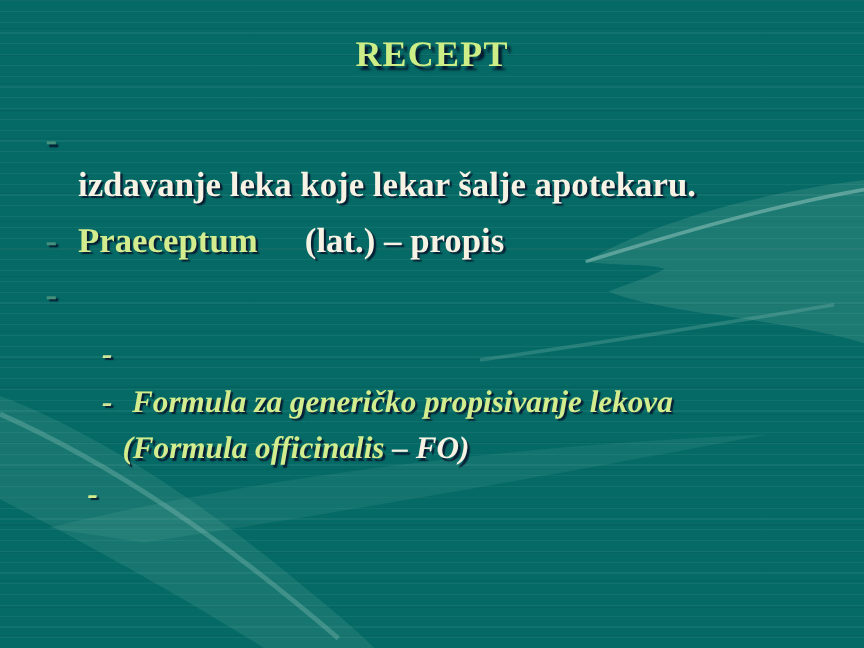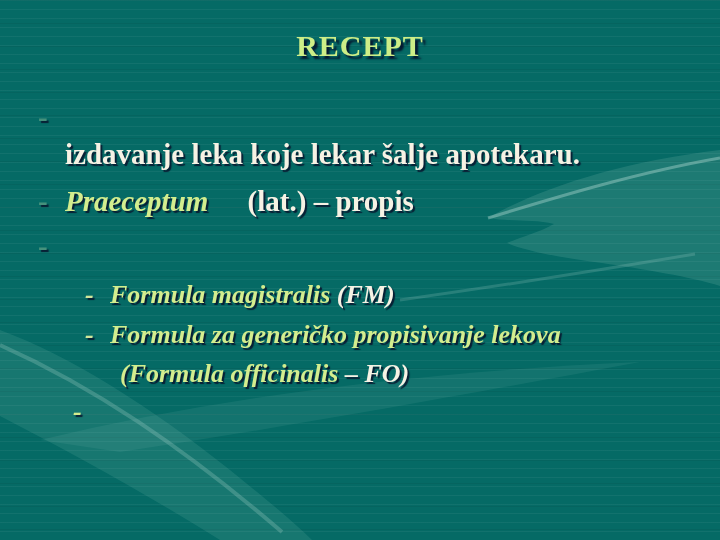--- a/index.html
+++ b/index.html
@@ -36,32 +36,32 @@
   .l1 .marker { width: 27px; color: #45917c; }
   
   .l2 {
     padding-left: 85px; padding-right: 12px;
     font-size: 26px; line-height: 33px;
     font-style: italic;
     color: #d3ed8e;
     text-shadow: 2px 2px 1px rgba(8,18,44,0.85);
   }
   .l2 .marker { width: 25px; color: #cfe59a; }
-  .l2.cont { padding-left: 72px; margin-left: 48px; }
+  .l2.cont { padding-left: 102px; }
   .l2.last { padding-left: 73px; }
   .l2.last .marker { width: 22px; color: #d3ed8e; }
   
   .b1 { margin-bottom: 10px; }
   .b2 { margin-bottom: 8px; }
   .b3 { margin-bottom: 13px; }
   .s1 { margin-bottom: 7px; }
   .s2 { margin-bottom: 6px; }
   .s2c { margin-bottom: 5px; }
   
-  .accent { color: #d3ed8e; font-style: italic; }
+  .accent { color: #d3ed8e; }
   .cream { color: #f6f2e4; }
   .cream-upright { color: #f6f2e4; font-style: normal; margin-left: 32px; }
 </style>
 </head>
 <body>
 
 <div class="slide">
 
   <svg class="swirls" viewBox="0 0 720 540" preserveAspectRatio="none" aria-hidden="true">
 
@@ -92,21 +92,20 @@
       <span class="marker">-</span>
       <span><span class="accent">Praeceptum</span><span class="cream-upright"> (lat.) – propis</span></span>
     </div>
 
     <div class="row l1 b3">
       <span class="marker">-</span>
     </div>
 
     <div class="row l2 s1">
       <span class="marker">-</span>
-      <span><span>Formula magistralis </span><span class="cream">(FM)</span></span>
     </div>
 
     <div class="row l2 s2">
       <span class="marker">-</span>
       <span>Formula za generičko propisivanje lekova</span>
     </div>
 
     <div class="row l2 cont s2c">
       <span><span>(Formula officinalis </span><span class="cream">– FO)</span></span>
     </div>

